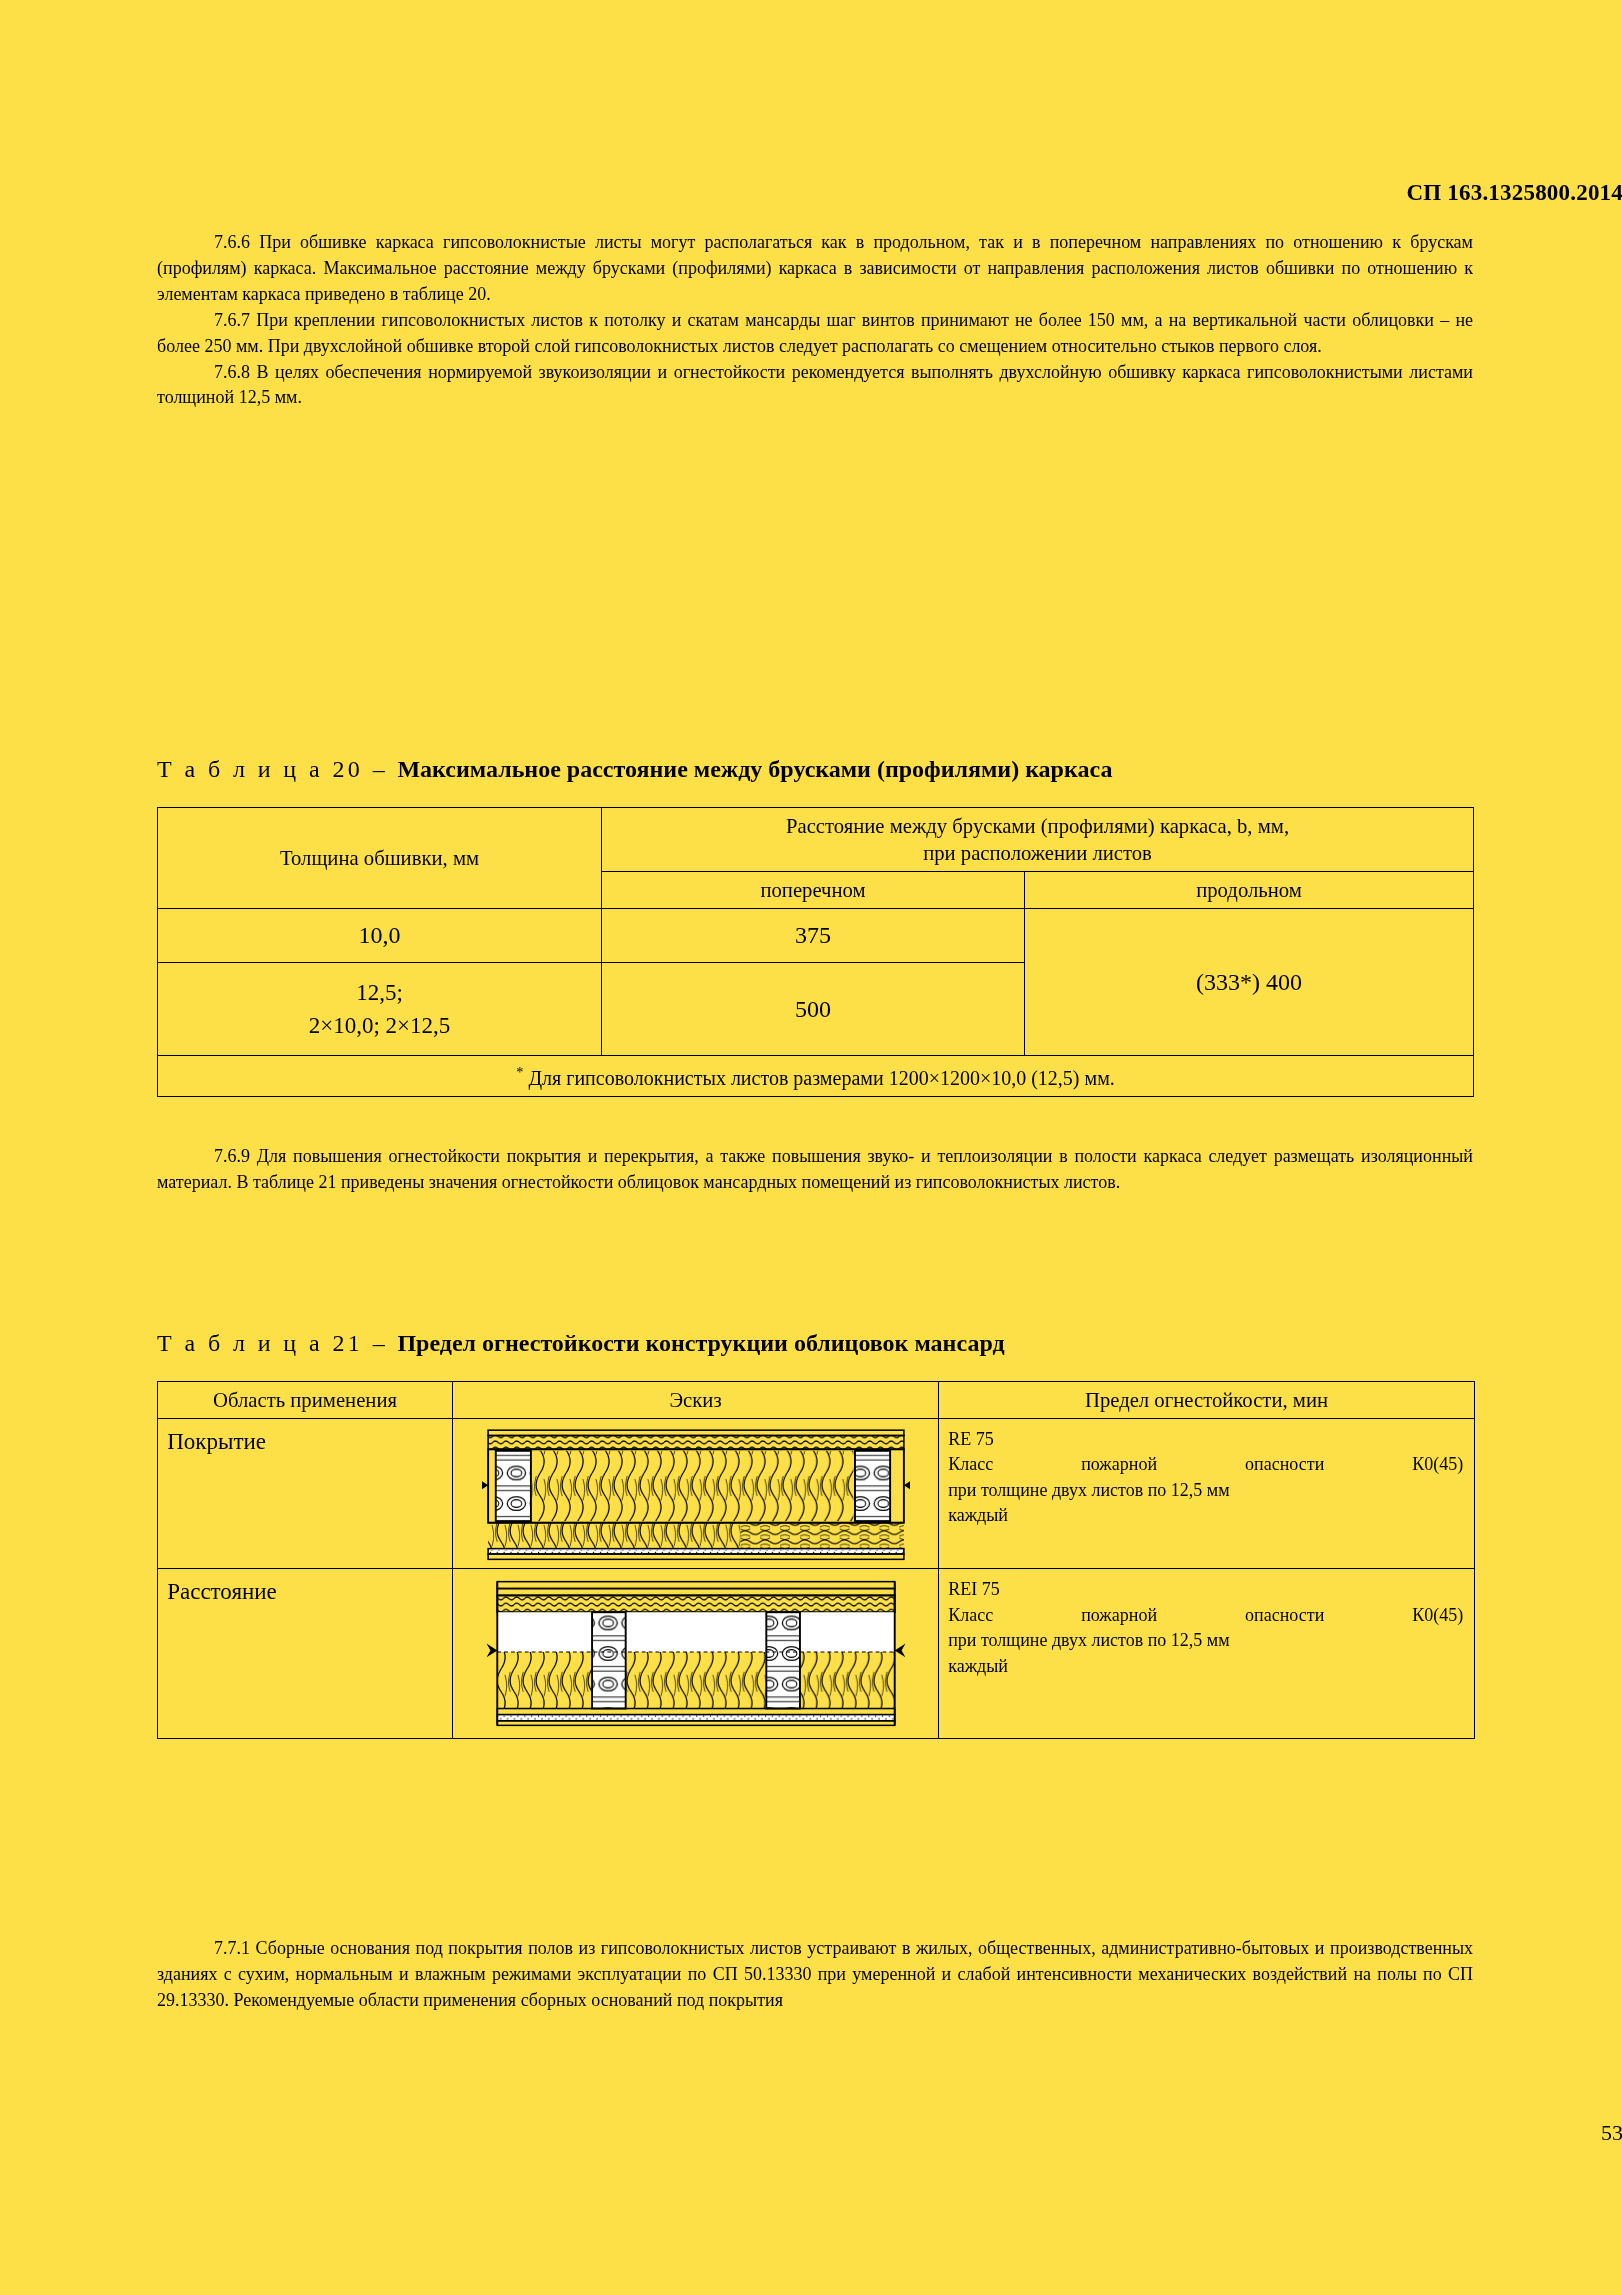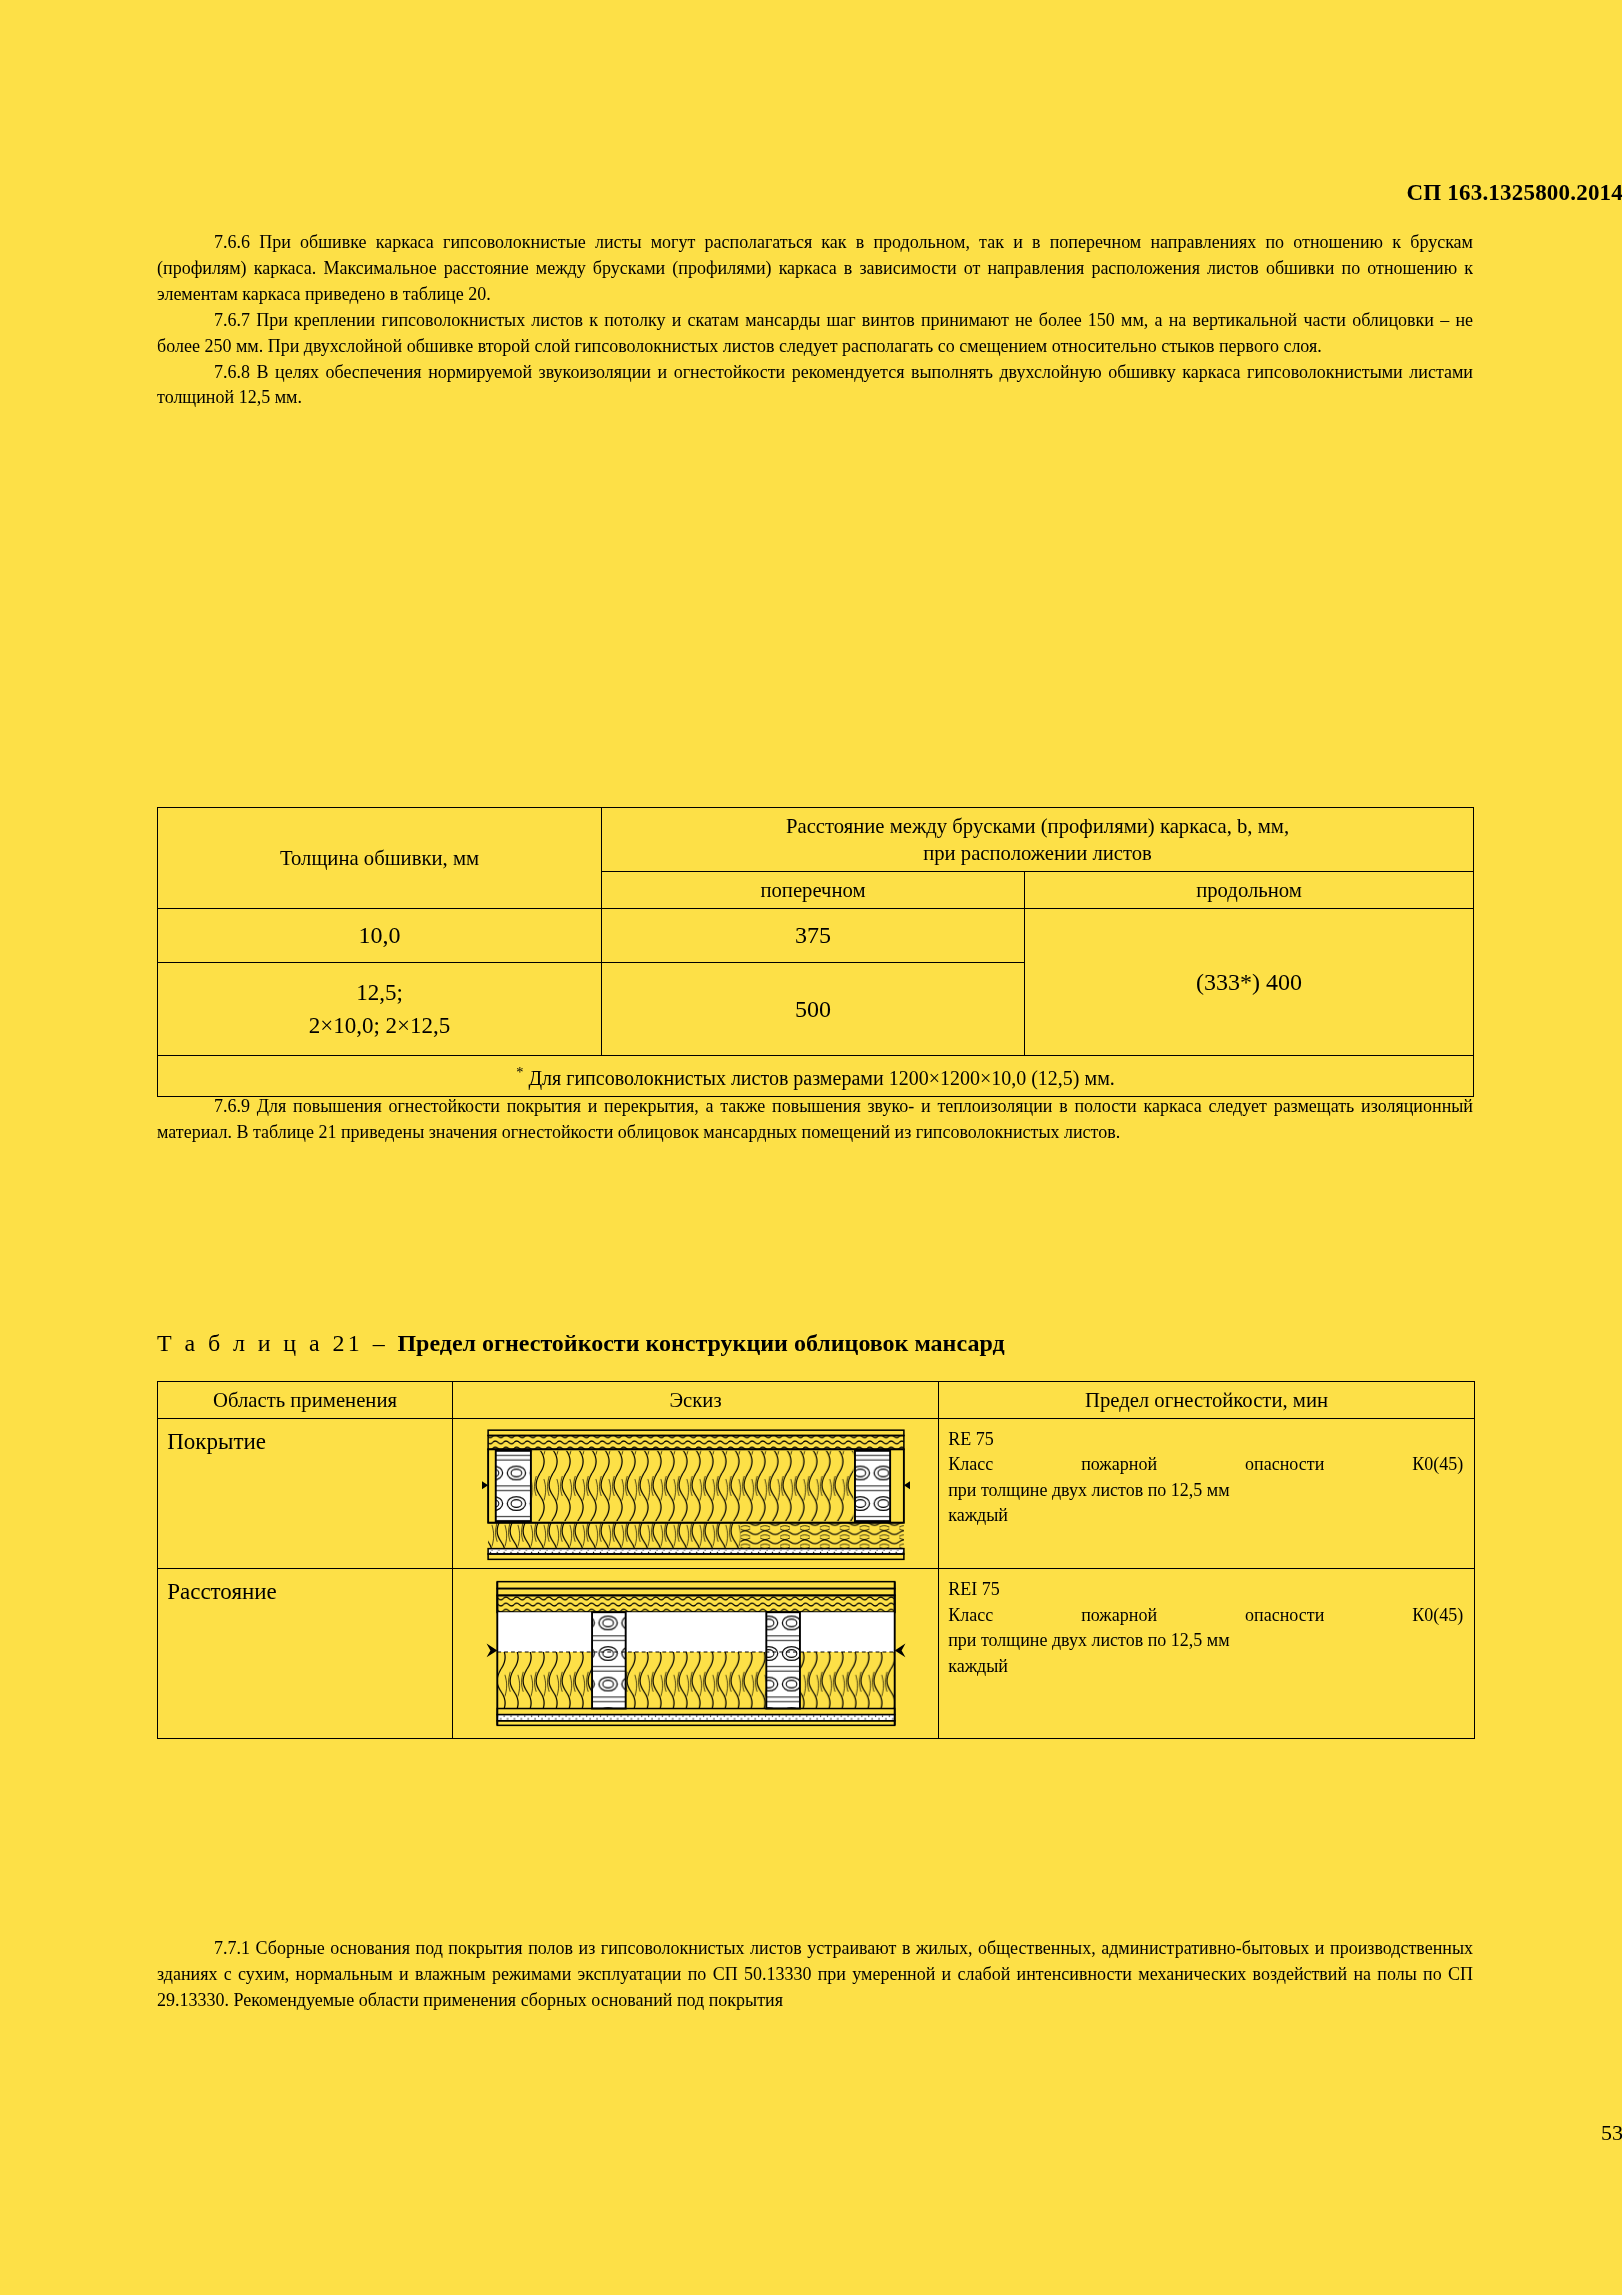--- a/index.html
+++ b/index.html
@@ -147,20 +147,23 @@
 <div class="page">
 
   <div class="doc-header">СП 163.1325800.2014</div>
 
   <div class="block-paras">
     <p class="para">7.6.6 При обшивке каркаса гипсоволокнистые листы могут располагаться как в продольном, так и в поперечном направлениях по отношению к брускам (профилям) каркаса. Максимальное расстояние между брусками (профилями) каркаса в зависимости от направления расположения листов обшивки по отношению к элементам каркаса приведено в таблице 20.</p>
     <p class="para">7.6.7 При креплении гипсоволокнистых листов к потолку и скатам мансарды шаг винтов принимают не более 150 мм, а на вертикальной части облицовки – не более 250 мм. При двухслойной обшивке второй слой гипсоволокнистых листов следует располагать со смещением относительно стыков первого слоя.</p>
     <p class="para">7.6.8 В целях обеспечения нормируемой звукоизоляции и огнестойкости рекомендуется выполнять двухслойную обшивку каркаса гипсоволокнистыми листами толщиной 12,5 мм.</p>
   </div>
 
+  <div class="tbl-caption" style="position:absolute;left:157px;top:754px;width:1316px;">
+    <span class="lbl">Т а б л и ц а  20 – </span><span class="ttl">Максимальное расстояние между брусками (профилями) каркаса</span>
+  </div>
 
   <table class="doc-table" id="table20">
     <colgroup>
       <col class="c1">
         <col class="c2">
         <col class="c3">
     </colgroup>
     <tbody>
       <tr>
         <td rowspan="2" class="h-thick">Толщина обшивки, мм</td>
@@ -184,21 +187,21 @@
           <div>2×10,0; 2×12,5</div>
         </td>
         <td class="val">500</td>
       </tr>
       <tr>
         <td colspan="3" class="foot"><span class="sup-star">*</span> <span>Для гипсоволокнистых листов размерами 1200×1200×10,0 (12,5) мм.</span></td>
       </tr>
     </tbody>
   </table>
 
-  <div style="position:absolute;left:157px;top:1094px;width:1316px;">
+  <div style="position:absolute;left:157px;top:1144px;width:1316px;">
     <p class="para">7.6.9 Для повышения огнестойкости покрытия и перекрытия, а также повышения звуко- и теплоизоляции в полости каркаса следует размещать изоляционный материал. В таблице 21 приведены значения огнестойкости облицовок мансардных помещений из гипсоволокнистых листов.</p>
   </div>
 
   <div class="tbl-caption" style="position:absolute;left:157px;top:1328px;width:1316px;">
     <span class="lbl">Т а б л и ц а  21 – </span><span class="ttl">Предел огнестойкости конструкции облицовок мансард</span>
   </div>
 
   <table class="doc-table" id="table21">
     <colgroup>
       <col class="h1">

